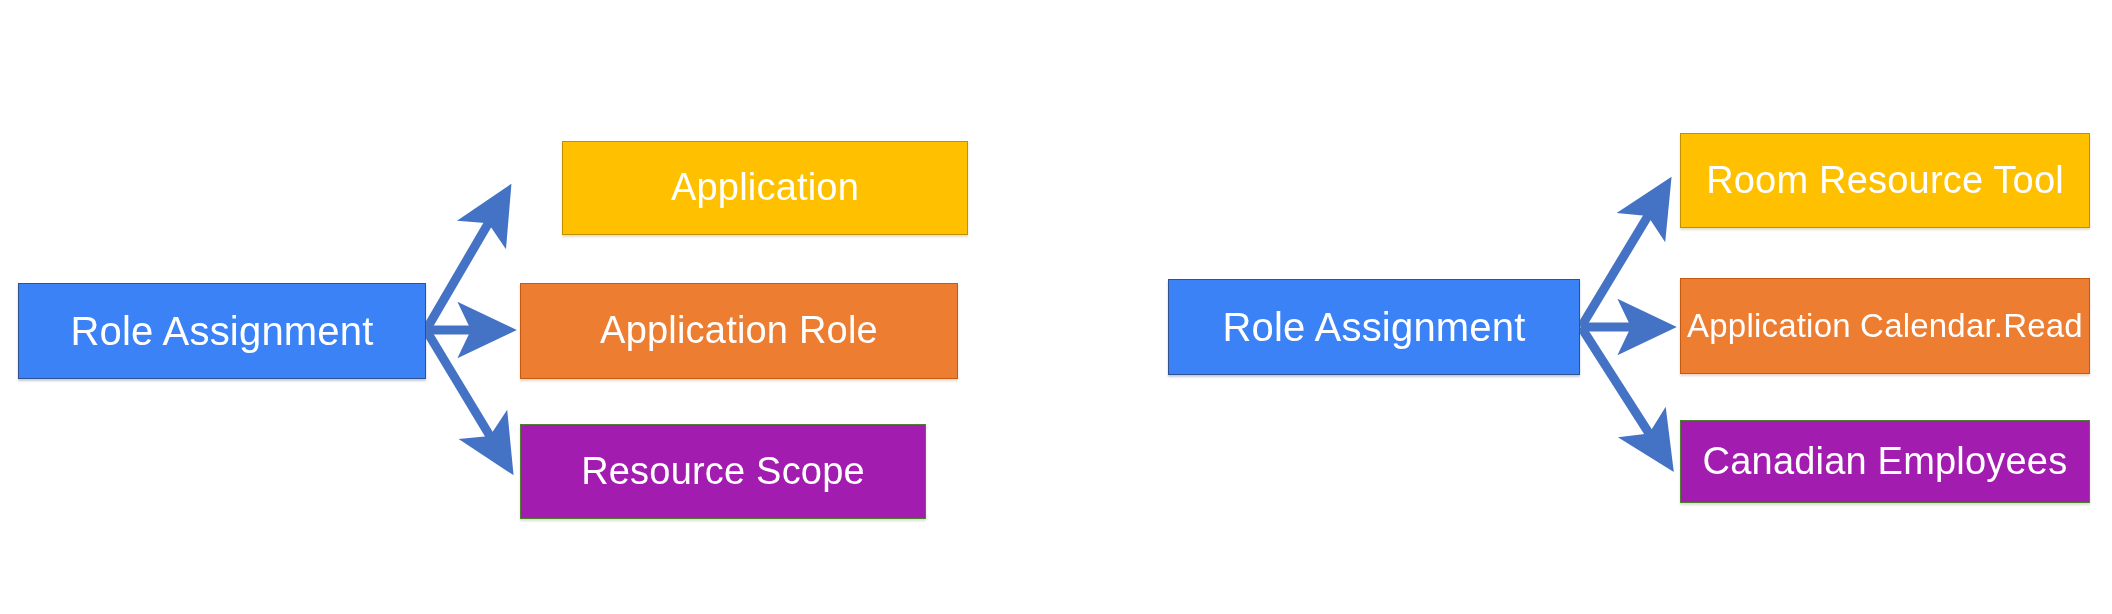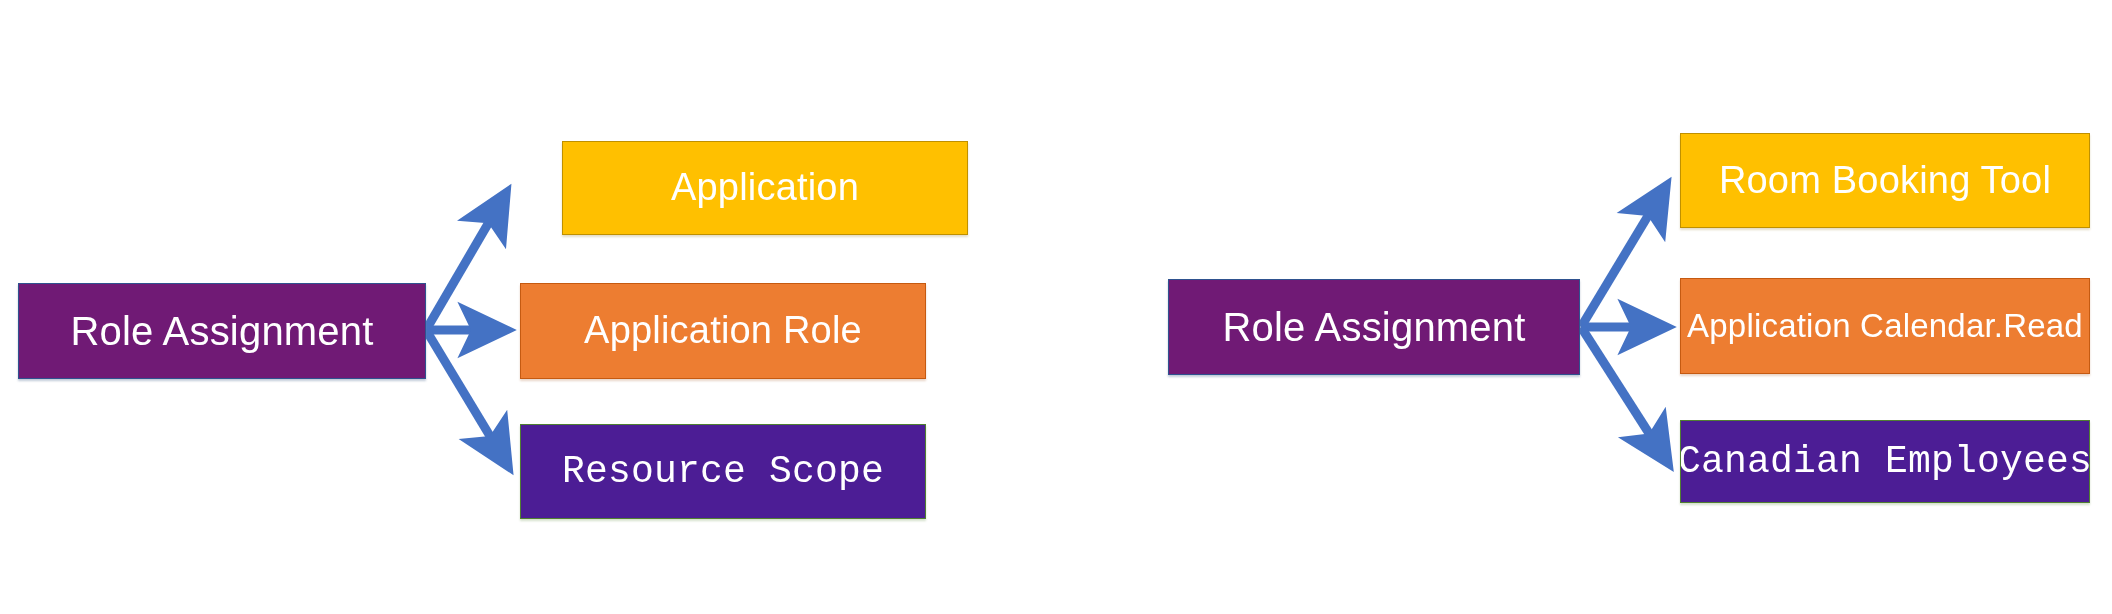--- a/index.html
+++ b/index.html
@@ -39,50 +39,49 @@
     white-space: nowrap;
     overflow: hidden;
   }
   .node-label {
     display: block;
     padding: 0 6px;
   }
 
   
   .node.blue {
-    background: #701a75;
+    background: #3b82f6;
     border: 1px solid #2F528F;
     box-shadow: 0 2px 2px rgba(120,140,170,0.45);
   }
   .node.yellow {
     background: #FFC000;
     border: 1px solid #BF9000;
     box-shadow: 0 2px 2px rgba(190,170,120,0.40);
   }
   .node.orange {
     background: #ED7D31;
     border: 1px solid #C55A11;
     box-shadow: 0 2px 2px rgba(200,150,120,0.40);
   }
   .node.green {
-    background: #4c1d95;
+    background: #a21caf;
     border: 1px solid #507E32;
     box-shadow: 0 2px 2px rgba(150,180,130,0.40);
-    font-family: Liberation Mono, monospace;
   }
 
   
   .size-lg  { font-size: 40px; }
   .size-md  { font-size: 38px; }
   .size-sm  { font-size: 33px; }
 
   
   #node-left-source   { left: 18px;  top: 283px; width: 408px; height: 96px; }
   #node-left-app      { left: 520px; top: 141px; width: 406px; height: 94px; margin-left: 42px; }
-  #node-left-approle  { left: 520px; top: 283px; width: 406px; height: 96px; }
+  #node-left-approle  { left: 520px; top: 283px; width: 438px; height: 96px; }
   #node-left-scope    { left: 520px; top: 424px; width: 406px; height: 95px; }
 
   
   #node-right-source  { left: 1168px; top: 279px; width: 412px; height: 96px; }
   #node-right-app     { left: 1680px; top: 133px; width: 410px; height: 95px; }
   #node-right-approle { left: 1680px; top: 278px; width: 410px; height: 96px; }
   #node-right-scope   { left: 1680px; top: 420px; width: 410px; height: 83px; }
 </style>
 </head>
 <body>
@@ -123,21 +122,21 @@
 
   <div class="node green" id="node-left-scope">
     <span class="node-label size-md">Resource Scope</span>
   </div>
 
   <div class="node blue" id="node-right-source">
     <span class="node-label size-lg">Role Assignment</span>
   </div>
 
   <div class="node yellow" id="node-right-app">
-    <span class="node-label size-md">Room Booking Tool</span>
+    <span class="node-label size-md">Room Resource Tool</span>
   </div>
 
   <div class="node orange" id="node-right-approle">
     <span class="node-label size-sm">Application Calendar.Read</span>
   </div>
 
   <div class="node green" id="node-right-scope">
     <span class="node-label size-md">Canadian Employees</span>
   </div>
 

